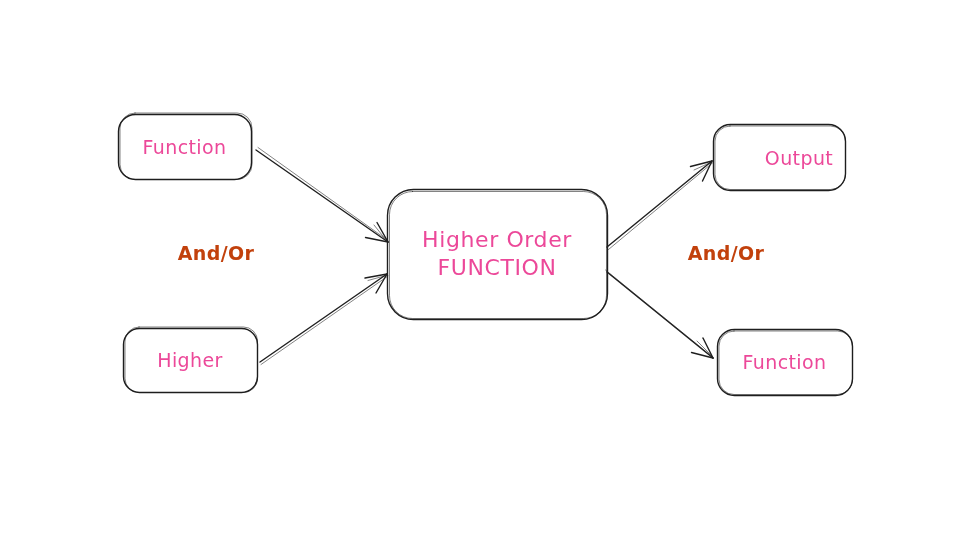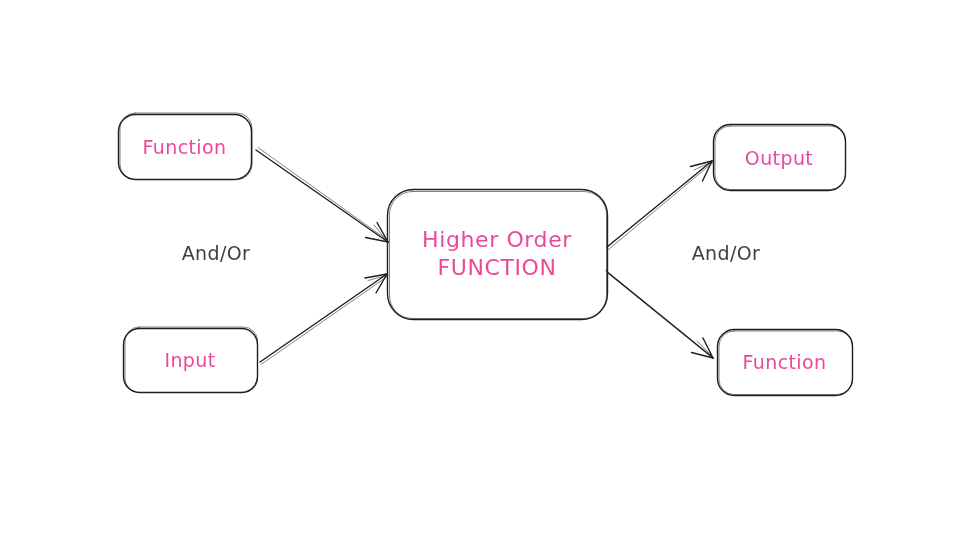--- a/index.html
+++ b/index.html
@@ -54,22 +54,23 @@
     line-height: 28px;
     letter-spacing: 0.6px;
   }
   .annotation {
     position: absolute;
     display: flex;
     align-items: center;
     justify-content: center;
     font-size: 19px;
     letter-spacing: 0.4px;
-    color: #404040;
+    color: #c2410c;
     user-select: none;
+    font-weight: bold;
   }
 </style>
 </head>
 <body>
 
 <div class="canvas">
 
   <svg class="shape-layer" viewBox="0 0 958 549" aria-hidden="true">
 
     <g>
@@ -121,28 +122,28 @@
       <path class="sk" d="M607,272 L713,358"></path>
       <path class="sk2" d="M605.5,270 L712,356.5"></path>
       <path class="sk" d="M713,358 L703,338"></path>
       <path class="sk" d="M713,358 L691.5,352.5"></path>
       <path class="sk2" d="M697,341 L711.5,355.5"></path>
     </g>
   </svg>
 
   <div class="node-label" style="left:118px; top:114px; width:133px; height:65px;">Function</div>
 
-  <div class="node-label" style="left:123px; top:328px; width:134px; height:64px;">Input</div>
+  <div class="node-label" style="left:123px; top:328px; width:134px; height:64px;">Higher</div>
 
   <div class="node-label center-label" style="left:387px; top:189px; width:220px; height:130px;border-radius:29px;">
     <span>Higher Order</span>
     <span>FUNCTION</span>
   </div>
 
-  <div class="node-label" style="left:713px; top:124px; width:132px; height:68px;">Output</div>
+  <div class="node-label" style="left:713px; top:124px; width:132px; height:68px;padding-left:20px;">Output</div>
 
   <div class="node-label" style="left:717px; top:329px; width:135px; height:66px;">Function</div>
 
   <div class="annotation" style="left:176px; top:240px; width:80px; height:26px;">And/Or</div>
 
   <div class="annotation" style="left:686px; top:240px; width:80px; height:26px;">And/Or</div>
 
 </div>
 
 </body></html>

